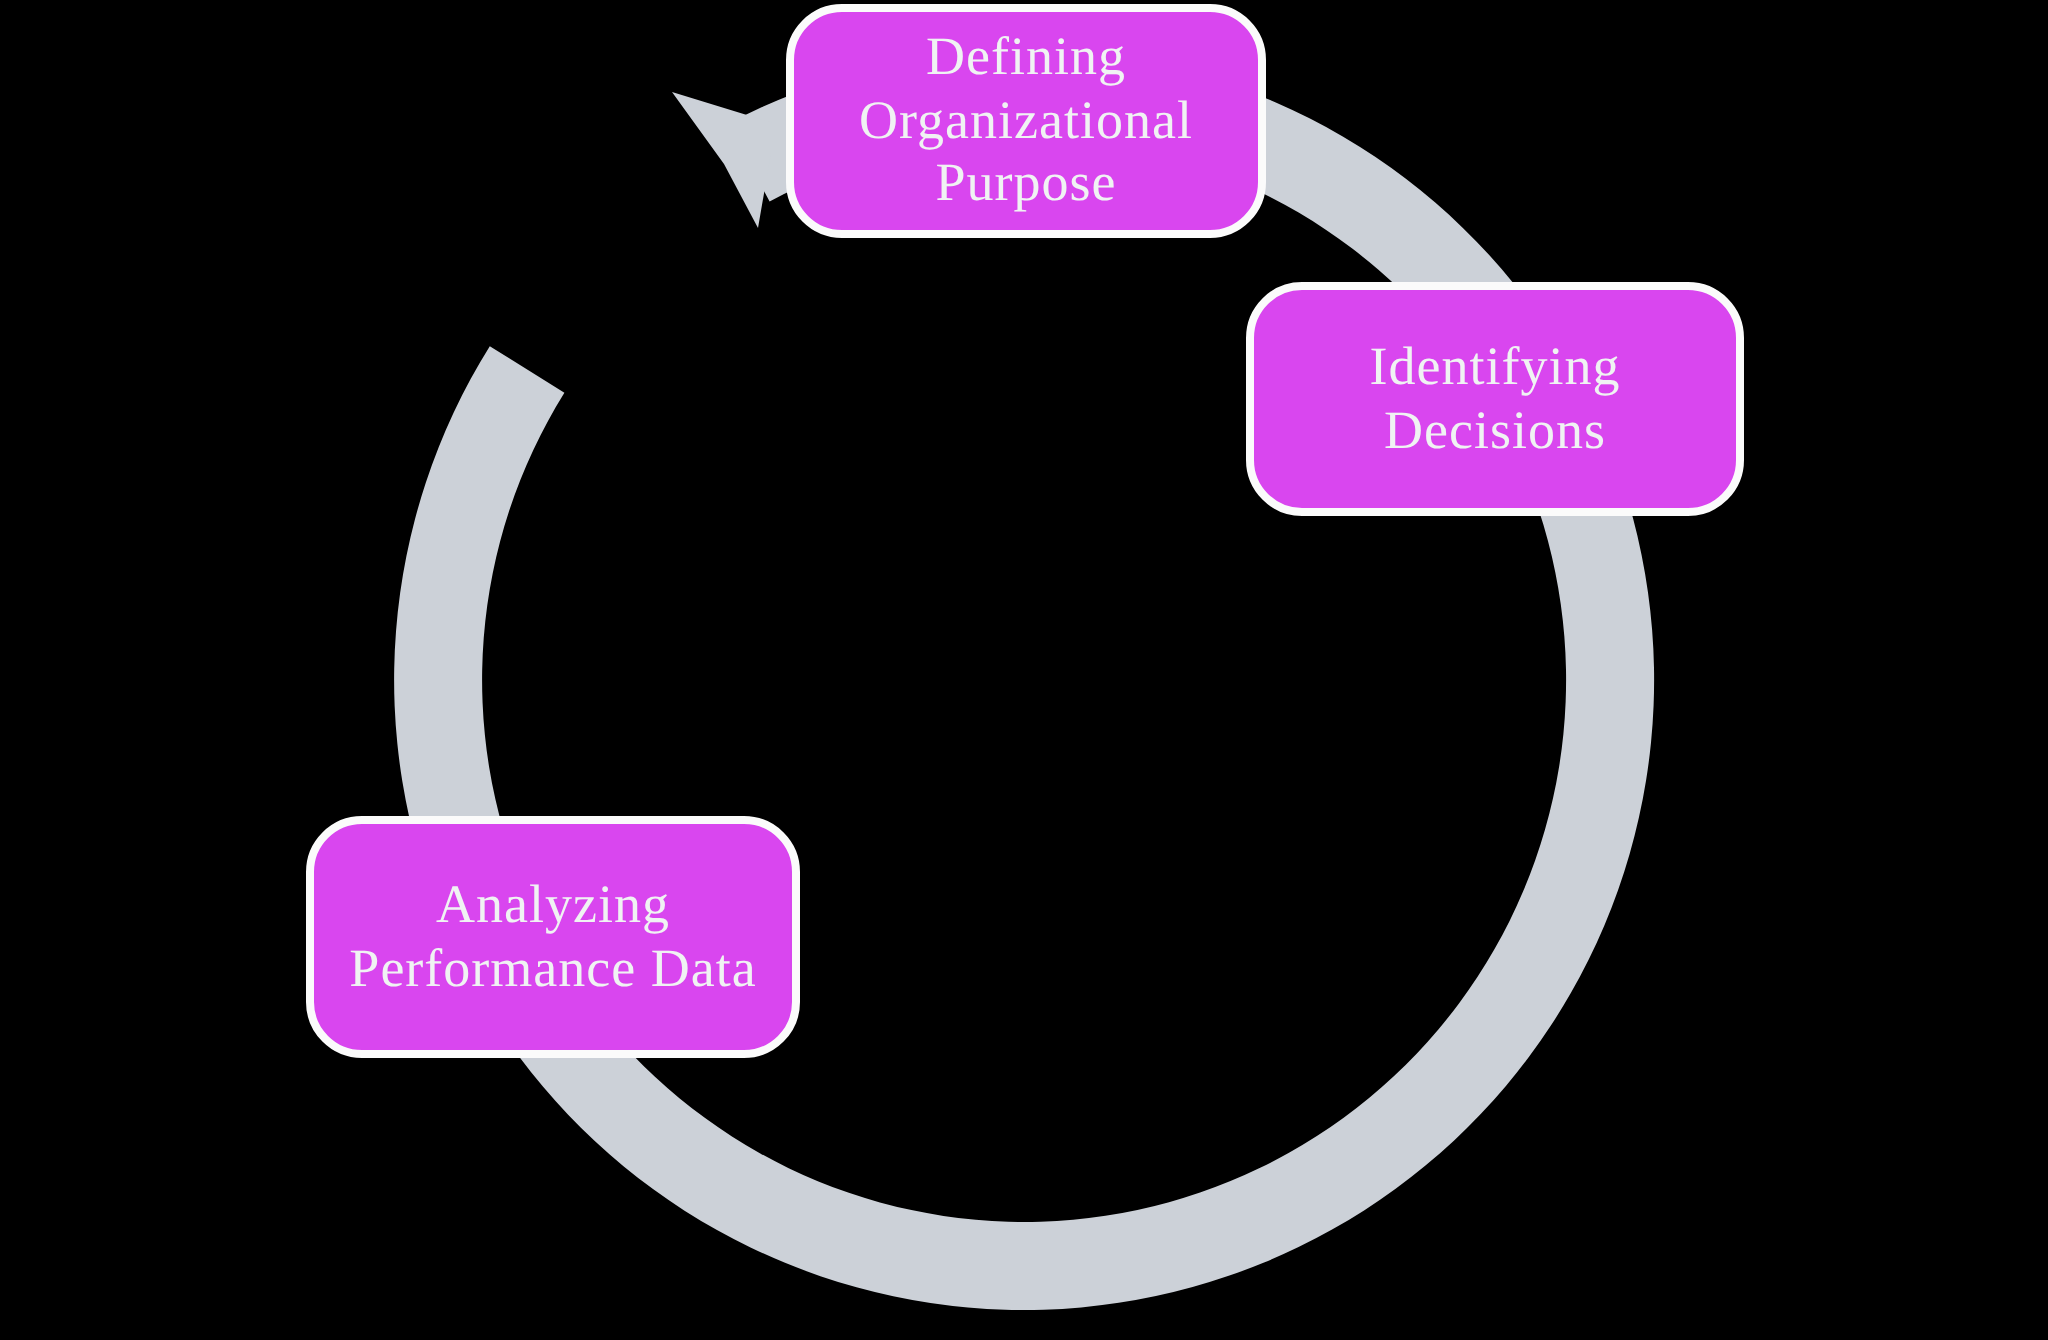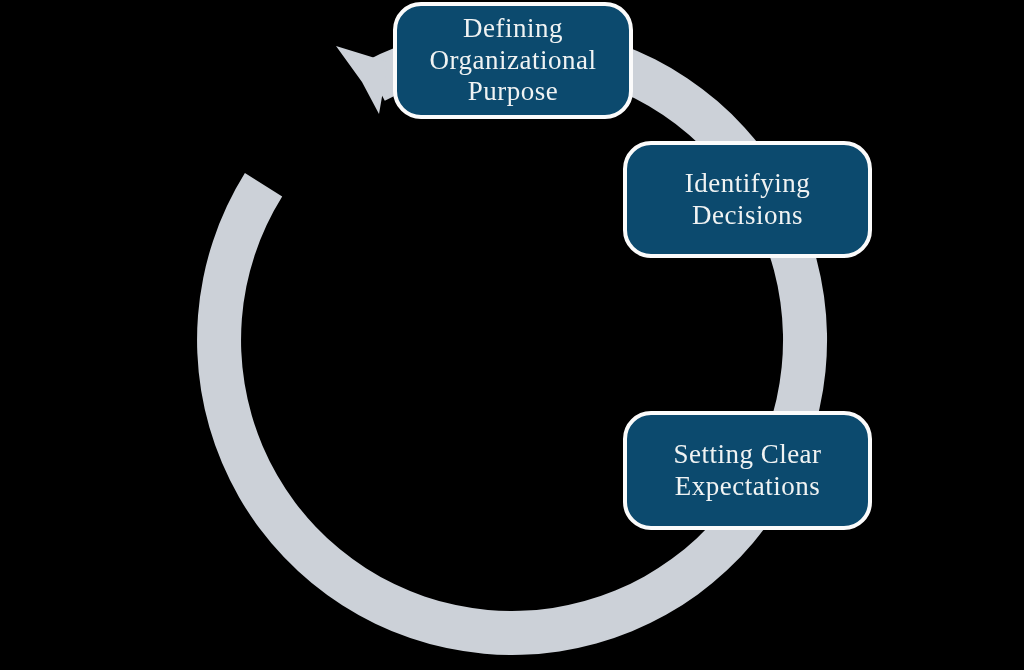--- a/index.html
+++ b/index.html
@@ -18,21 +18,21 @@
   #arrow-svg {
     position: absolute;
     left: 0;
     top: 0;
     width: 1024px;
     height: 670px;
   }
   .step-box {
     position: absolute;
     box-sizing: border-box;
-    background: #0c4a6e;
+    background: #d946ef;
     border: 4px solid #fbfbfb;
     border-radius: 28px;
     display: flex;
     align-items: center;
     justify-content: center;
     text-align: center;
     z-index: 2;
   }
   .step-label {
     color: #f0f3f3;
@@ -64,21 +64,21 @@
     <div class="step-label">Defining
 Organizational
 Purpose</div>
   </div>
 
   <div class="step-box pos-top-right">
     <div class="step-label">Identifying
 Decisions</div>
   </div>
 
-  <div class="step-box pos-bottom-right">
-    <div class="step-label">Setting Clear
-Expectations</div>
-  </div>
 
 
+  <div class="step-box pos-bottom-left">
+    <div class="step-label">Analyzing
+Performance Data</div>
+  </div>
 
 
 </div>
 
 </body></html>

